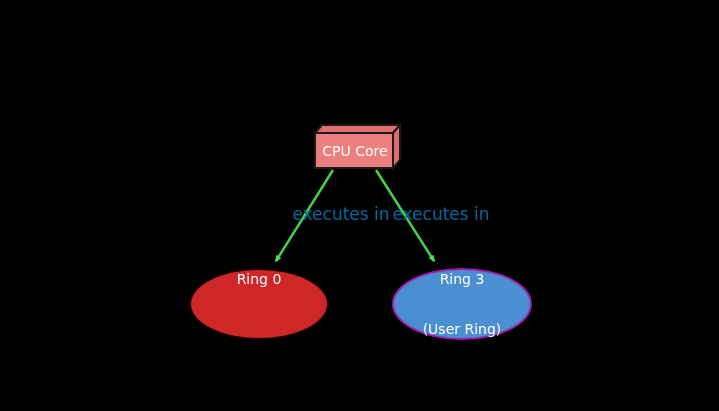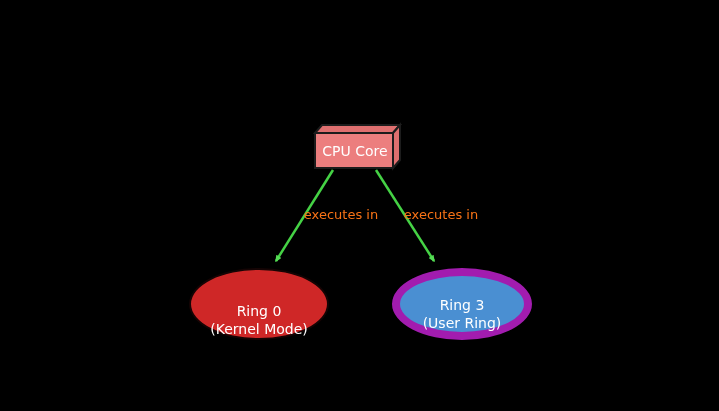--- a/index.html
+++ b/index.html
@@ -31,48 +31,48 @@
     color: #ffffff;
     font-size: 14px;
     white-space: nowrap;
   }
   .ellipse {
     position: absolute;
     border-radius: 50%;
     display: flex;
     flex-direction: column;
     align-items: center;
-    justify-content: flex-end;
+    justify-content: space-between;
     color: #ffffff;
     font-size: 14px;
     line-height: 18px;
     text-align: center;
     box-sizing: border-box;
   }
   .ellipse-ring0 {
     left: 189px;
     top: 268px;
     width: 140px;
     height: 72px;
     background: #cf2727;
     border: 2px solid #150404;
   }
   .ellipse-ring3 {
     left: 392px;
     top: 268px;
     width: 140px;
     height: 72px;
     background: #4a8fd2;
-    border: 8px solid #a21caf;
+    border: 2px solid #a21caf;
   }
   .edge-label {
     position: absolute;
     transform: translate(-50%, -50%);
-    color: #f97316;
-    font-size: 13px;
+    color: #0369a1;
+    font-size: 17px;
     white-space: nowrap;
   }
   .edge-label-0 { left: 341px; top: 214px; }
   .edge-label-1 { left: 441px; top: 214px; }
 </style>
 </head>
 <body>
 
 <div class="canvas">
 
@@ -94,21 +94,20 @@
     </g>
   </svg>
 
   <div class="cpu-label">CPU Core</div>
 
   <div class="edge-label edge-label-0">executes in</div>
   <div class="edge-label edge-label-1">executes in</div>
 
   <div class="ellipse ellipse-ring0">
     <div>Ring 0</div>
-    <div>(Kernel Mode)</div>
   </div>
 
   <div class="ellipse ellipse-ring3">
     <div>Ring 3</div>
     <div>(User Ring)</div>
   </div>
 
 </div>
 
 </body></html>

